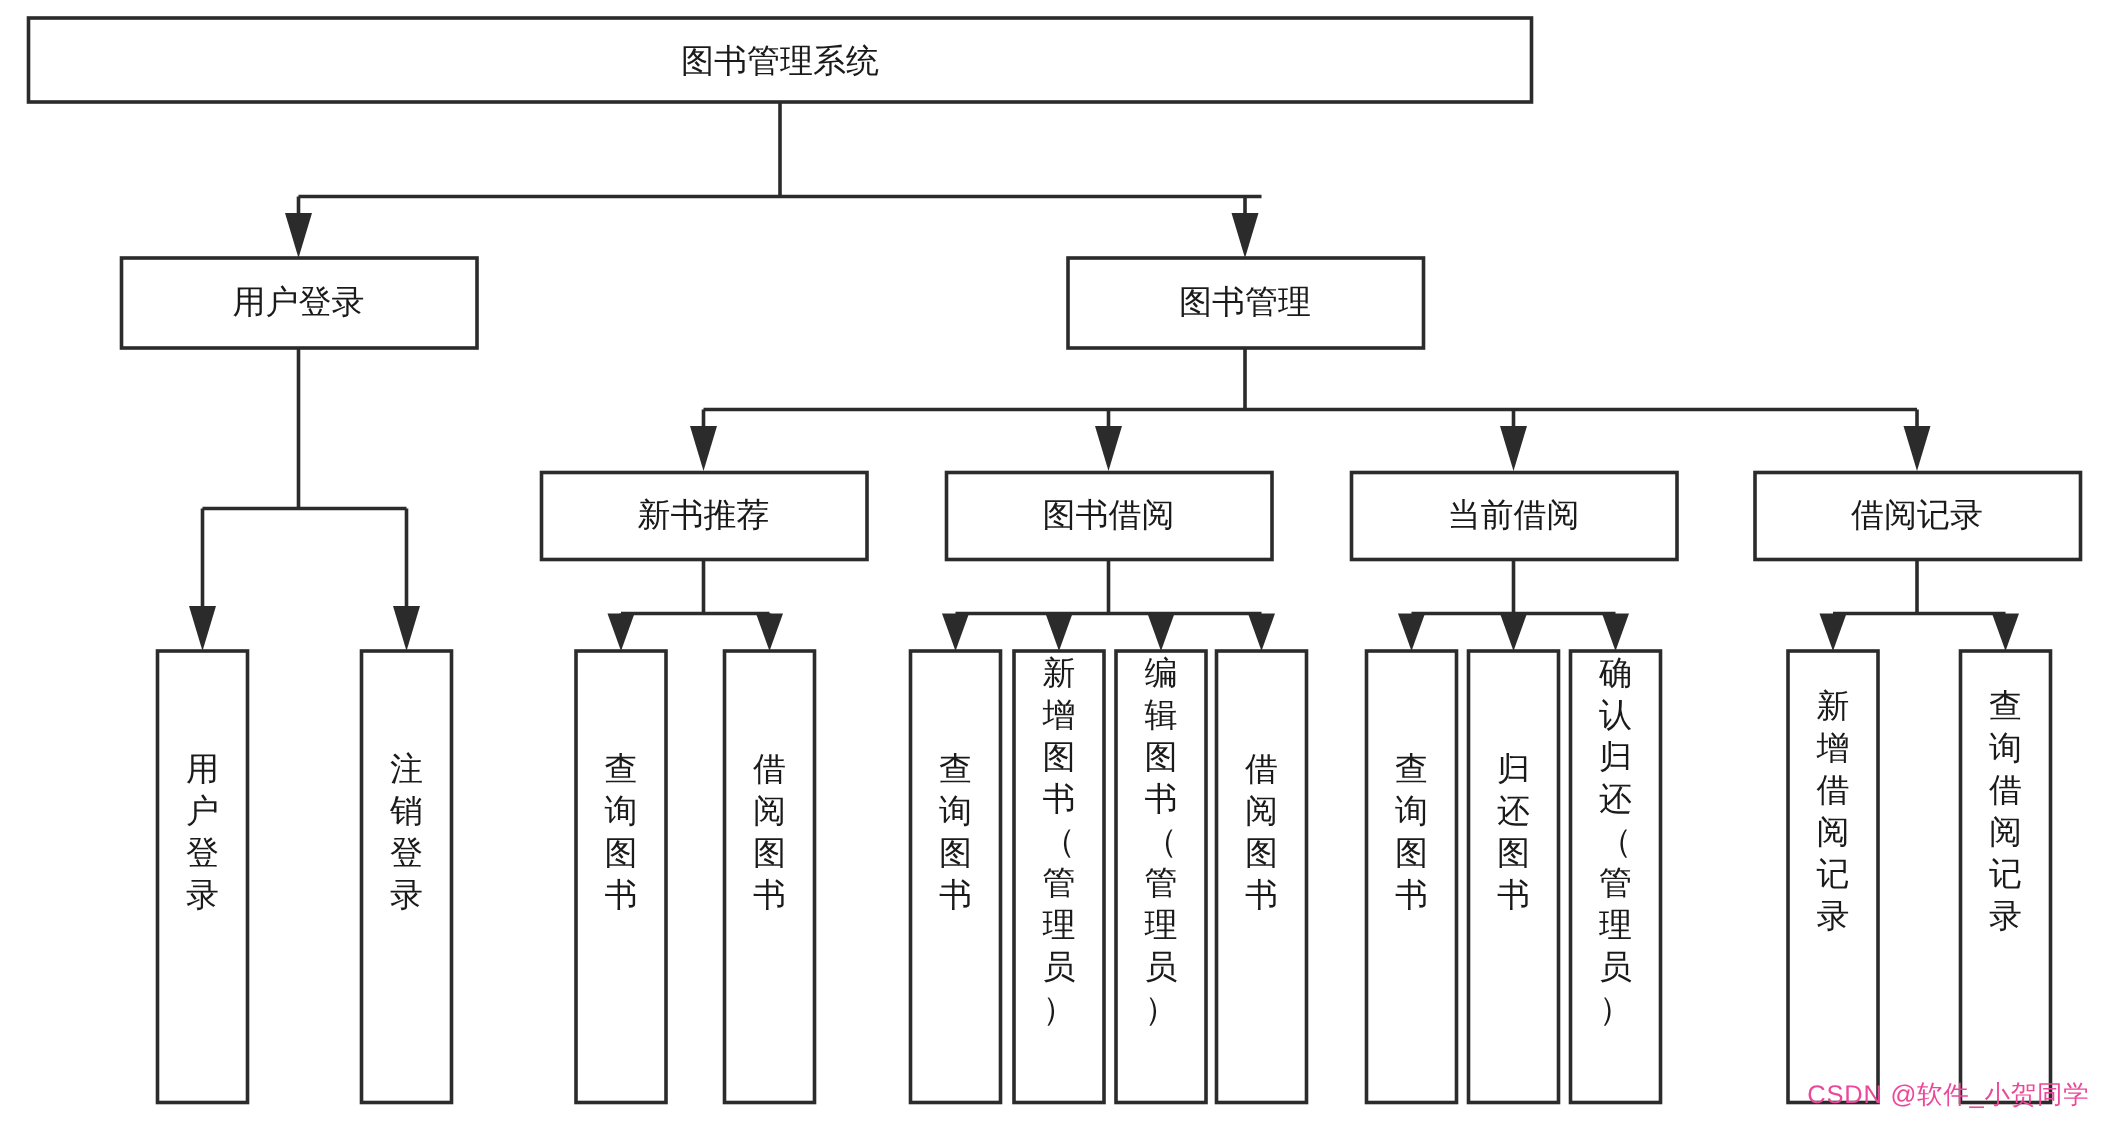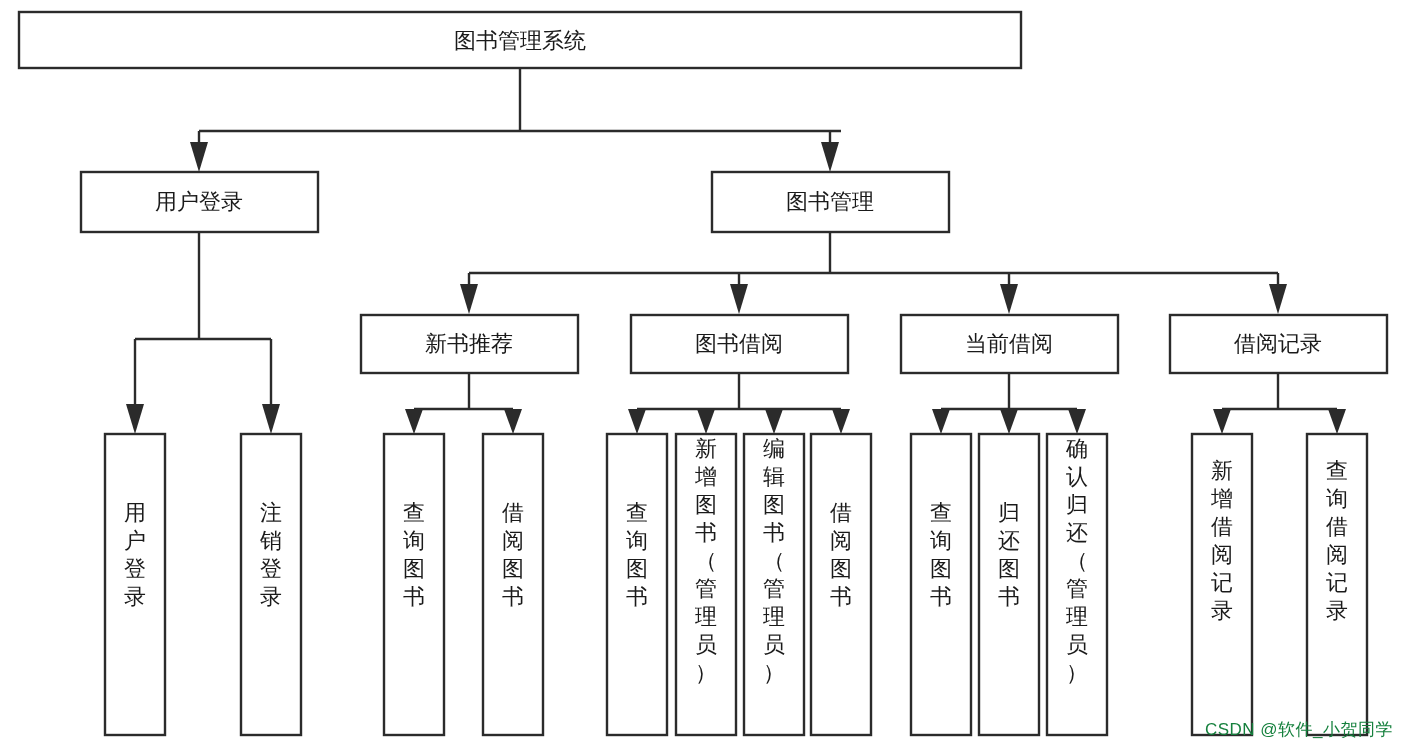--- a/index.html
+++ b/index.html
@@ -52,21 +52,21 @@
     font-family: "Liberation Sans", "DejaVu Sans", sans-serif;
     font-size: 22px;
     text-anchor: middle;
   }
   .watermark {
     position: absolute;
     right: 12px;
     bottom: 6px;
     font-family: "Liberation Sans", "DejaVu Sans", sans-serif;
     font-size: 17px;
-    color: #15803d;
+    color: #ec4899;
     letter-spacing: 0.5px;
     white-space: nowrap;
     user-select: none;
   }
 </style>
 </head>
 <body>
 
 <div id="diagram-root">
 

